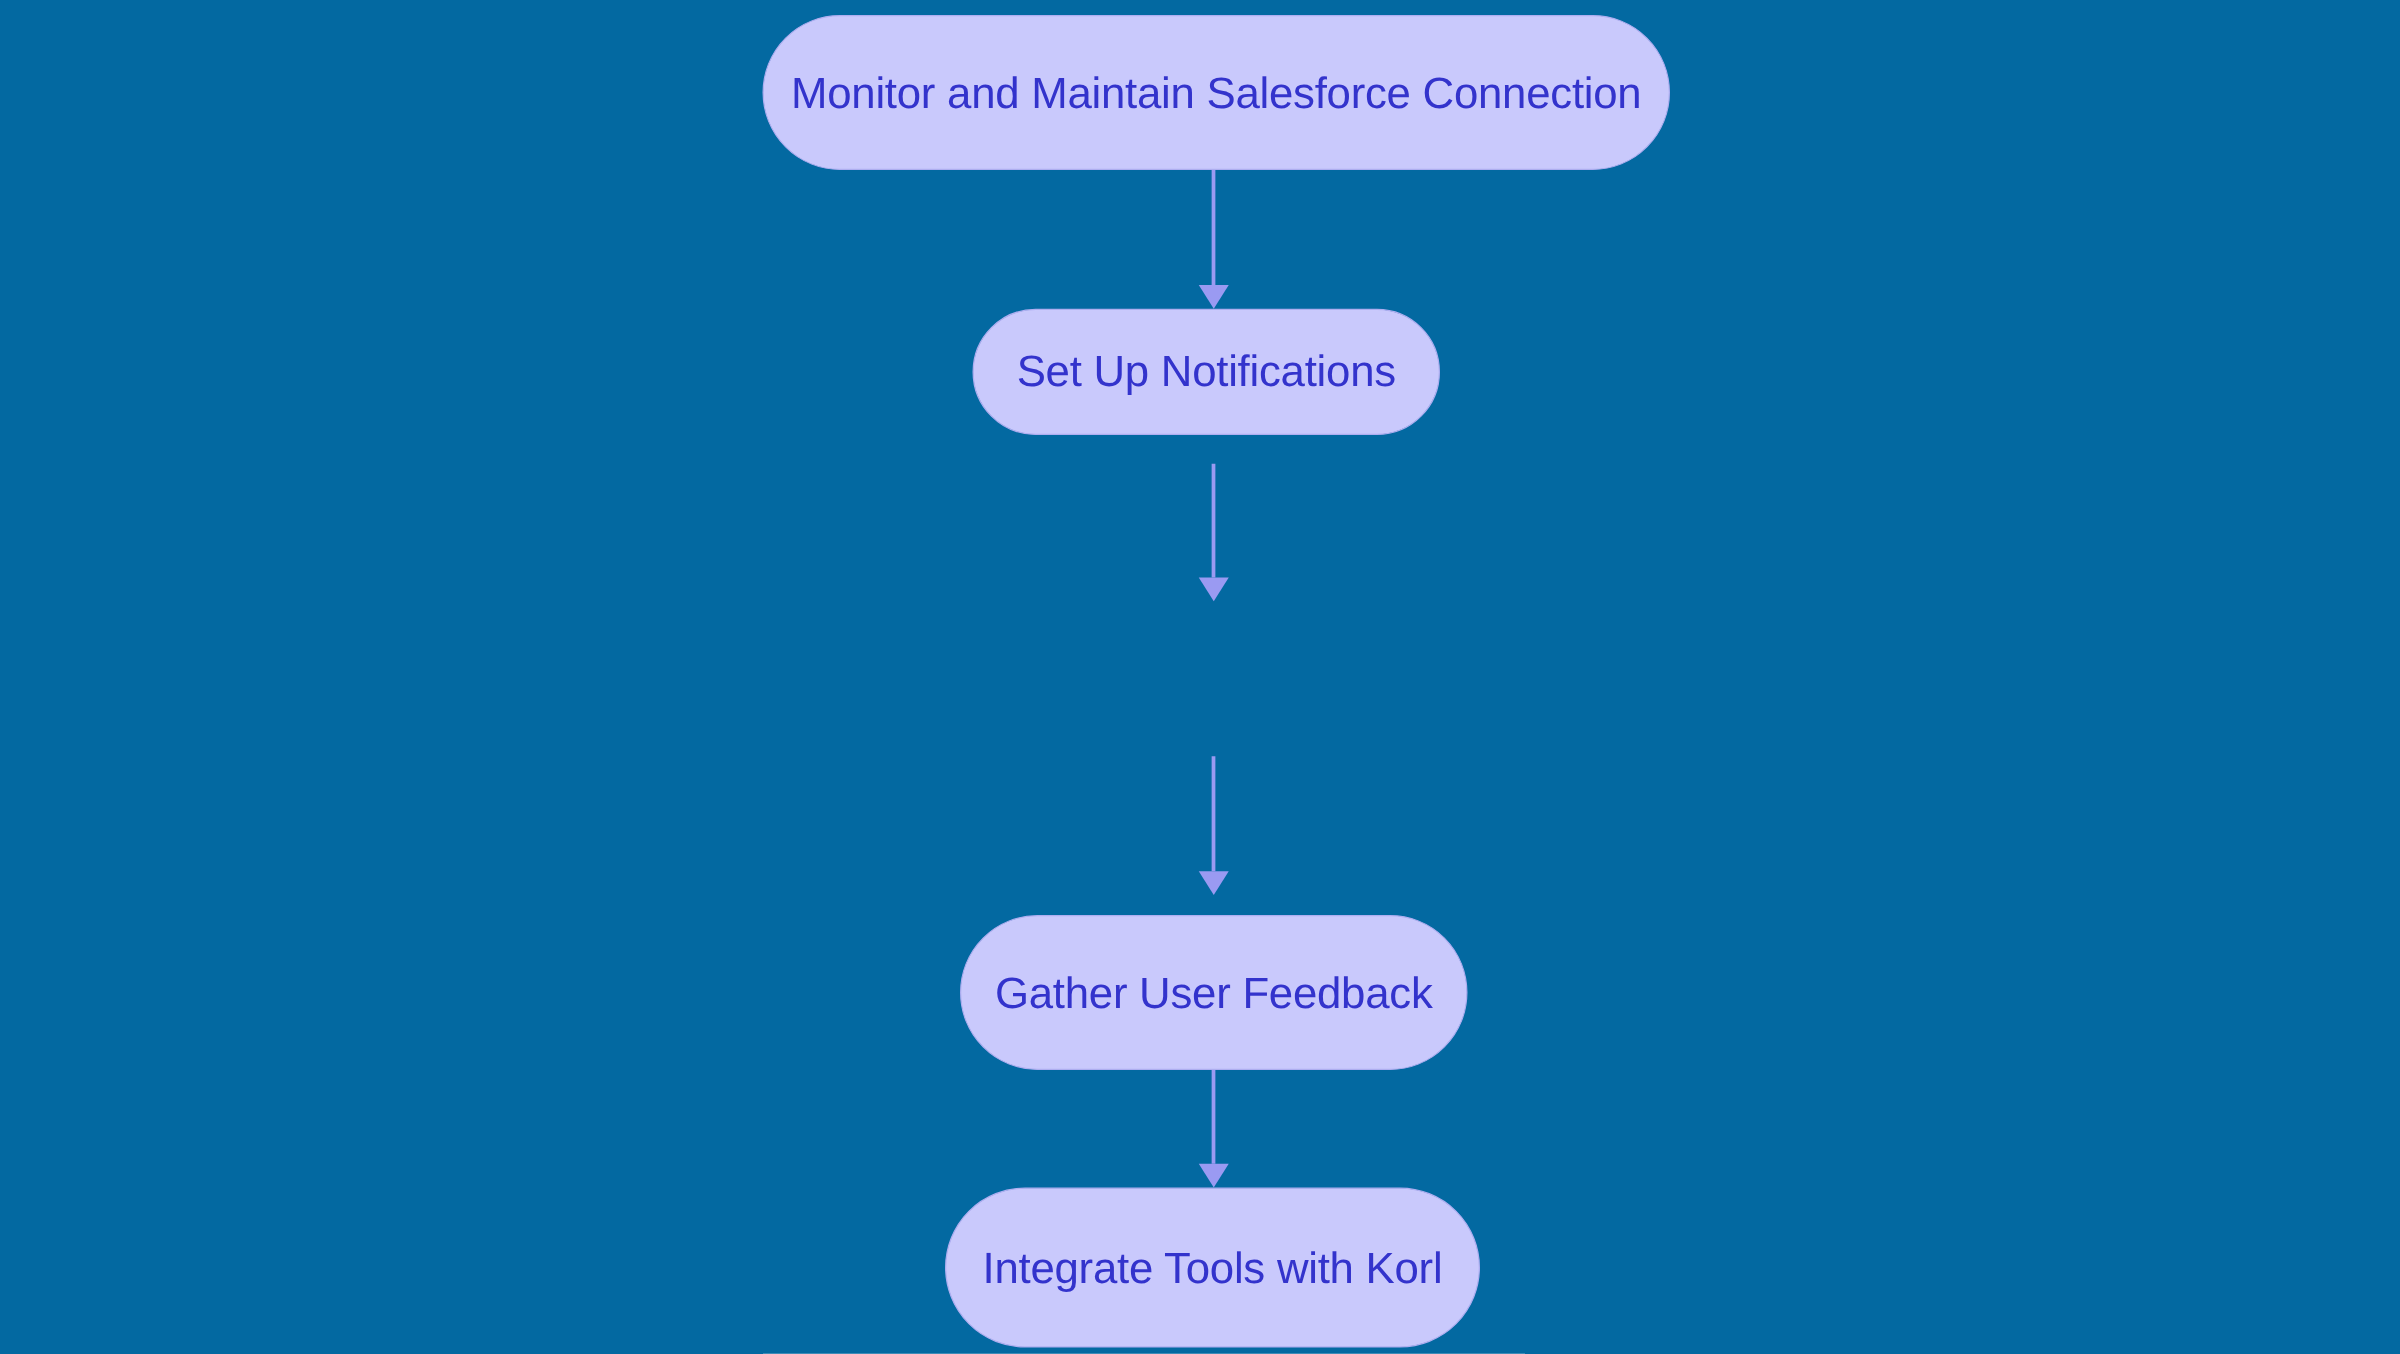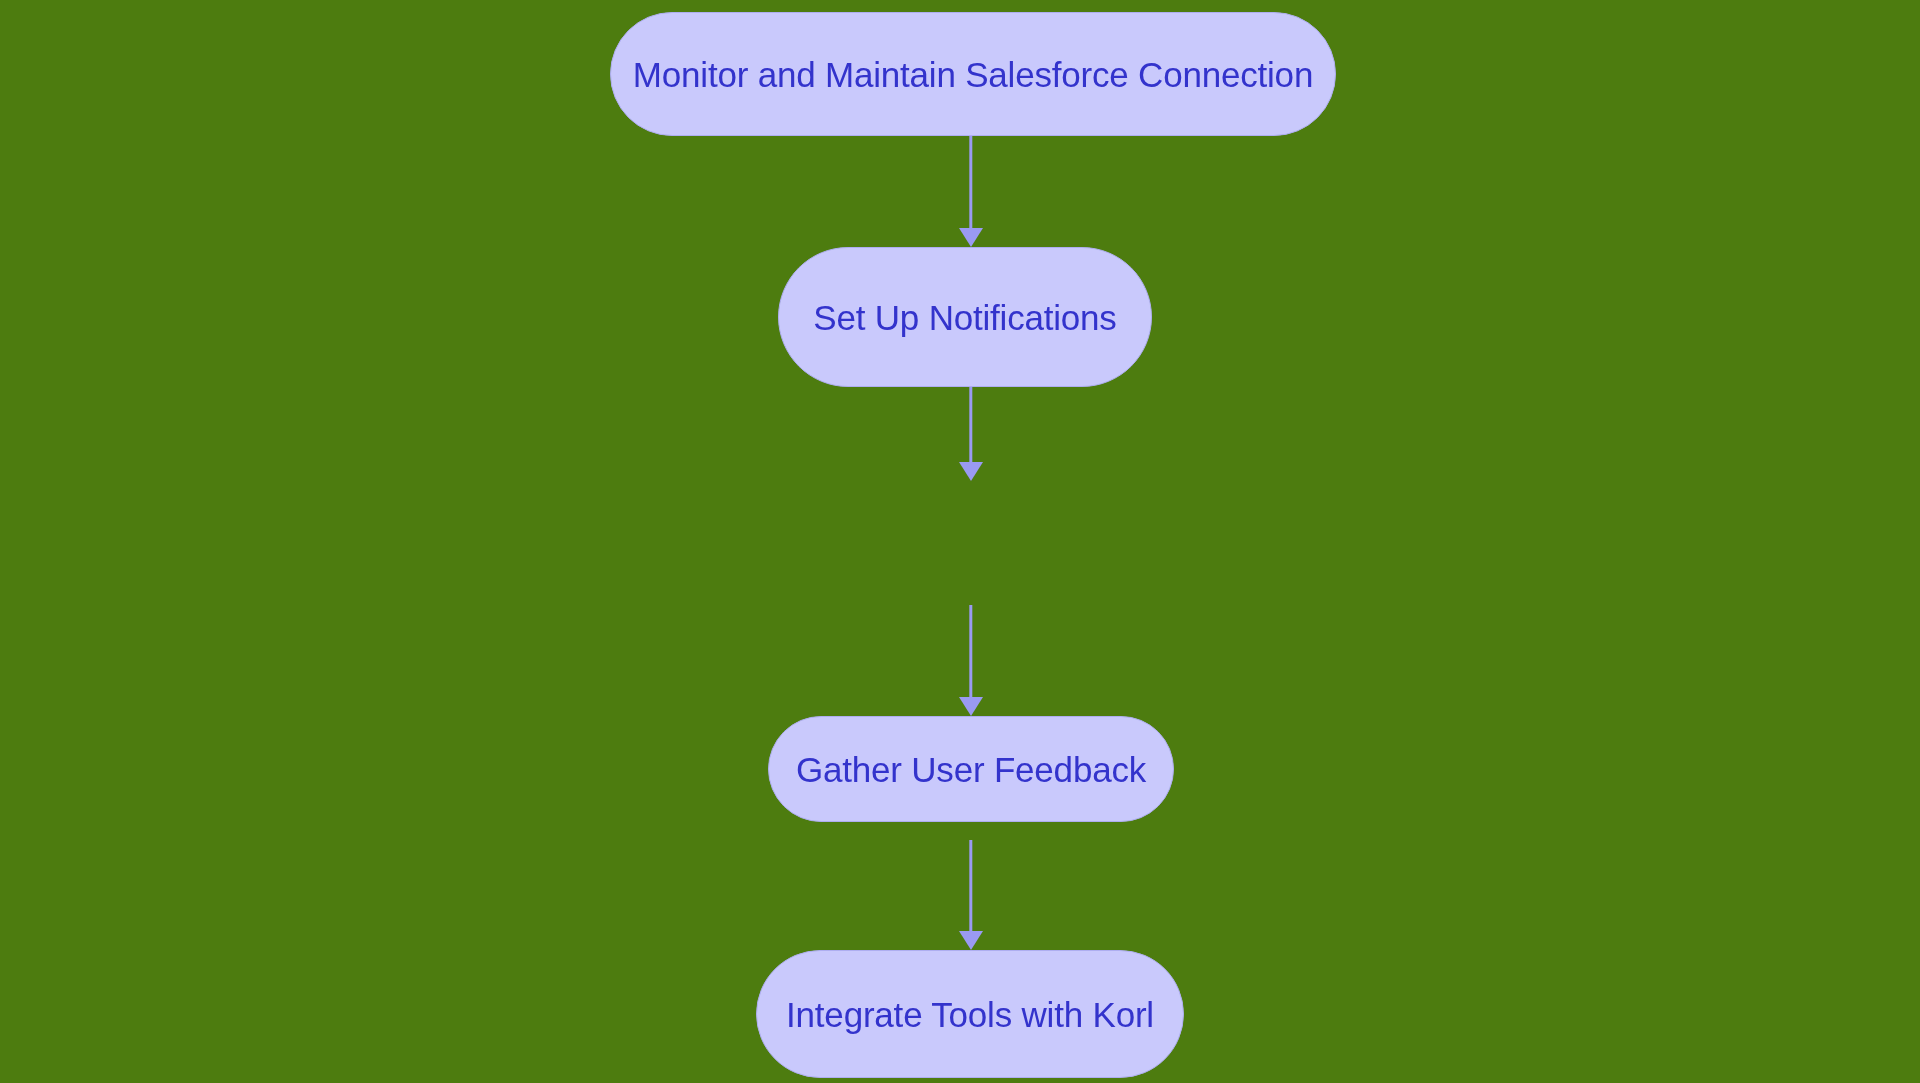--- a/index.html
+++ b/index.html
@@ -10,21 +10,21 @@
   body {
     width: 1920px;
     height: 1083px;
     font-family: "Liberation Sans", sans-serif;
     overflow: hidden;
   }
   #canvas {
     position: relative;
     width: 1920px;
     height: 1083px;
-    background: #4d7c0f;
+    background: #0369a1;
   }
   .flow-node {
     position: absolute;
     box-sizing: border-box;
     display: flex;
     align-items: center;
     justify-content: center;
     background: #c9c9fc;
     border: 1.6px solid #aeaef0;
     border-radius: 999px;
@@ -86,26 +86,26 @@
 
   <div class="connector" style="left:959px; top:840px; width:24px; height:110px;">
     <div class="conn-line" style="height:91px;"></div>
     <div class="conn-head"></div>
   </div>
 
   <div class="flow-node" style="left:610px; top:12px; width:726px; height:124px;">
     <span class="node-label">Monitor and Maintain Salesforce Connection</span>
   </div>
 
-  <div class="flow-node" style="left:778px; top:247px; width:374px; height:140px;">
+  <div class="flow-node" style="left:778px; top:247px; width:374px; height:101px;">
     <span class="node-label">Set Up Notifications</span>
   </div>
 
 
-  <div class="flow-node" style="left:768px; top:716px; width:406px; height:106px;text-align:center;">
+  <div class="flow-node" style="left:768px; top:732px; width:406px; height:124px;text-align:center;">
     <span class="node-label">Gather User Feedback</span>
   </div>
 
   <div class="flow-node" style="left:756px; top:950px; width:428px; height:128px;">
     <span class="node-label">Integrate Tools with Korl</span>
   </div>
 
 </div>
 
 </body></html>

